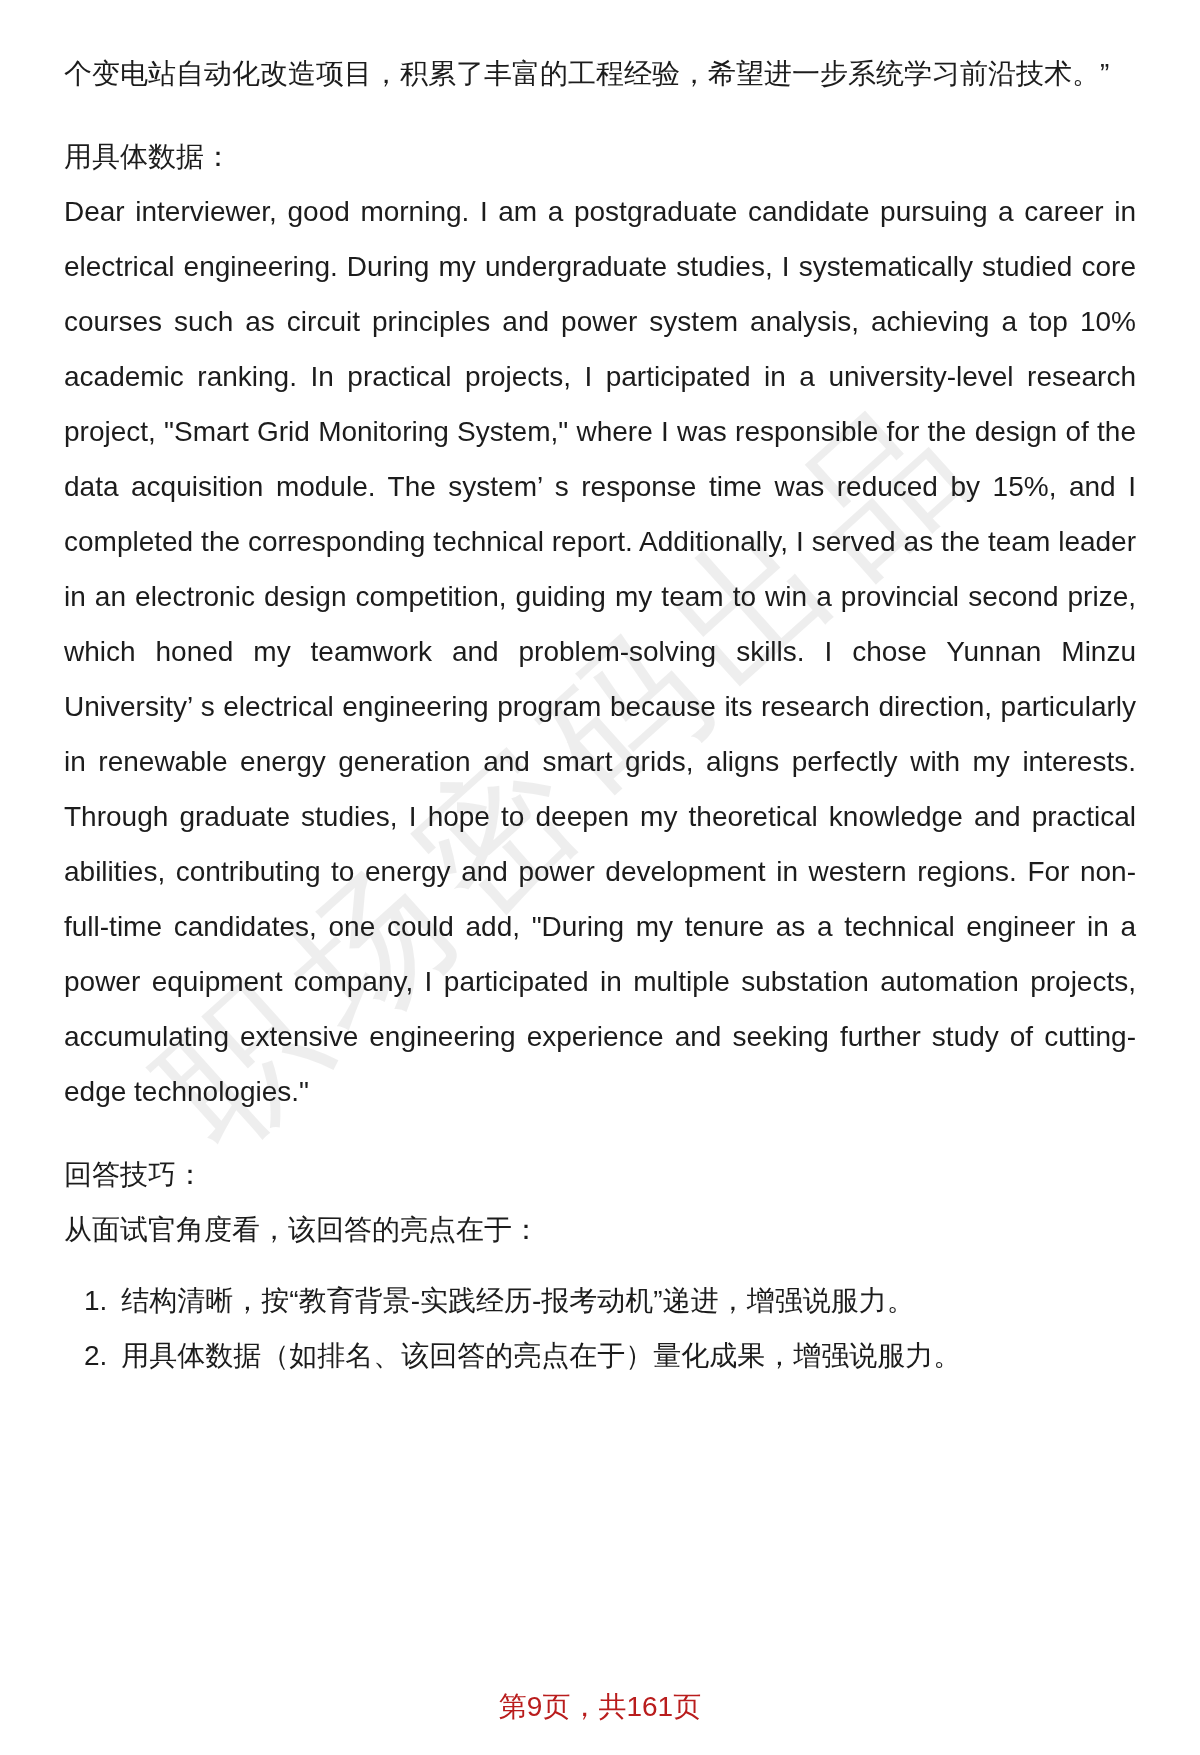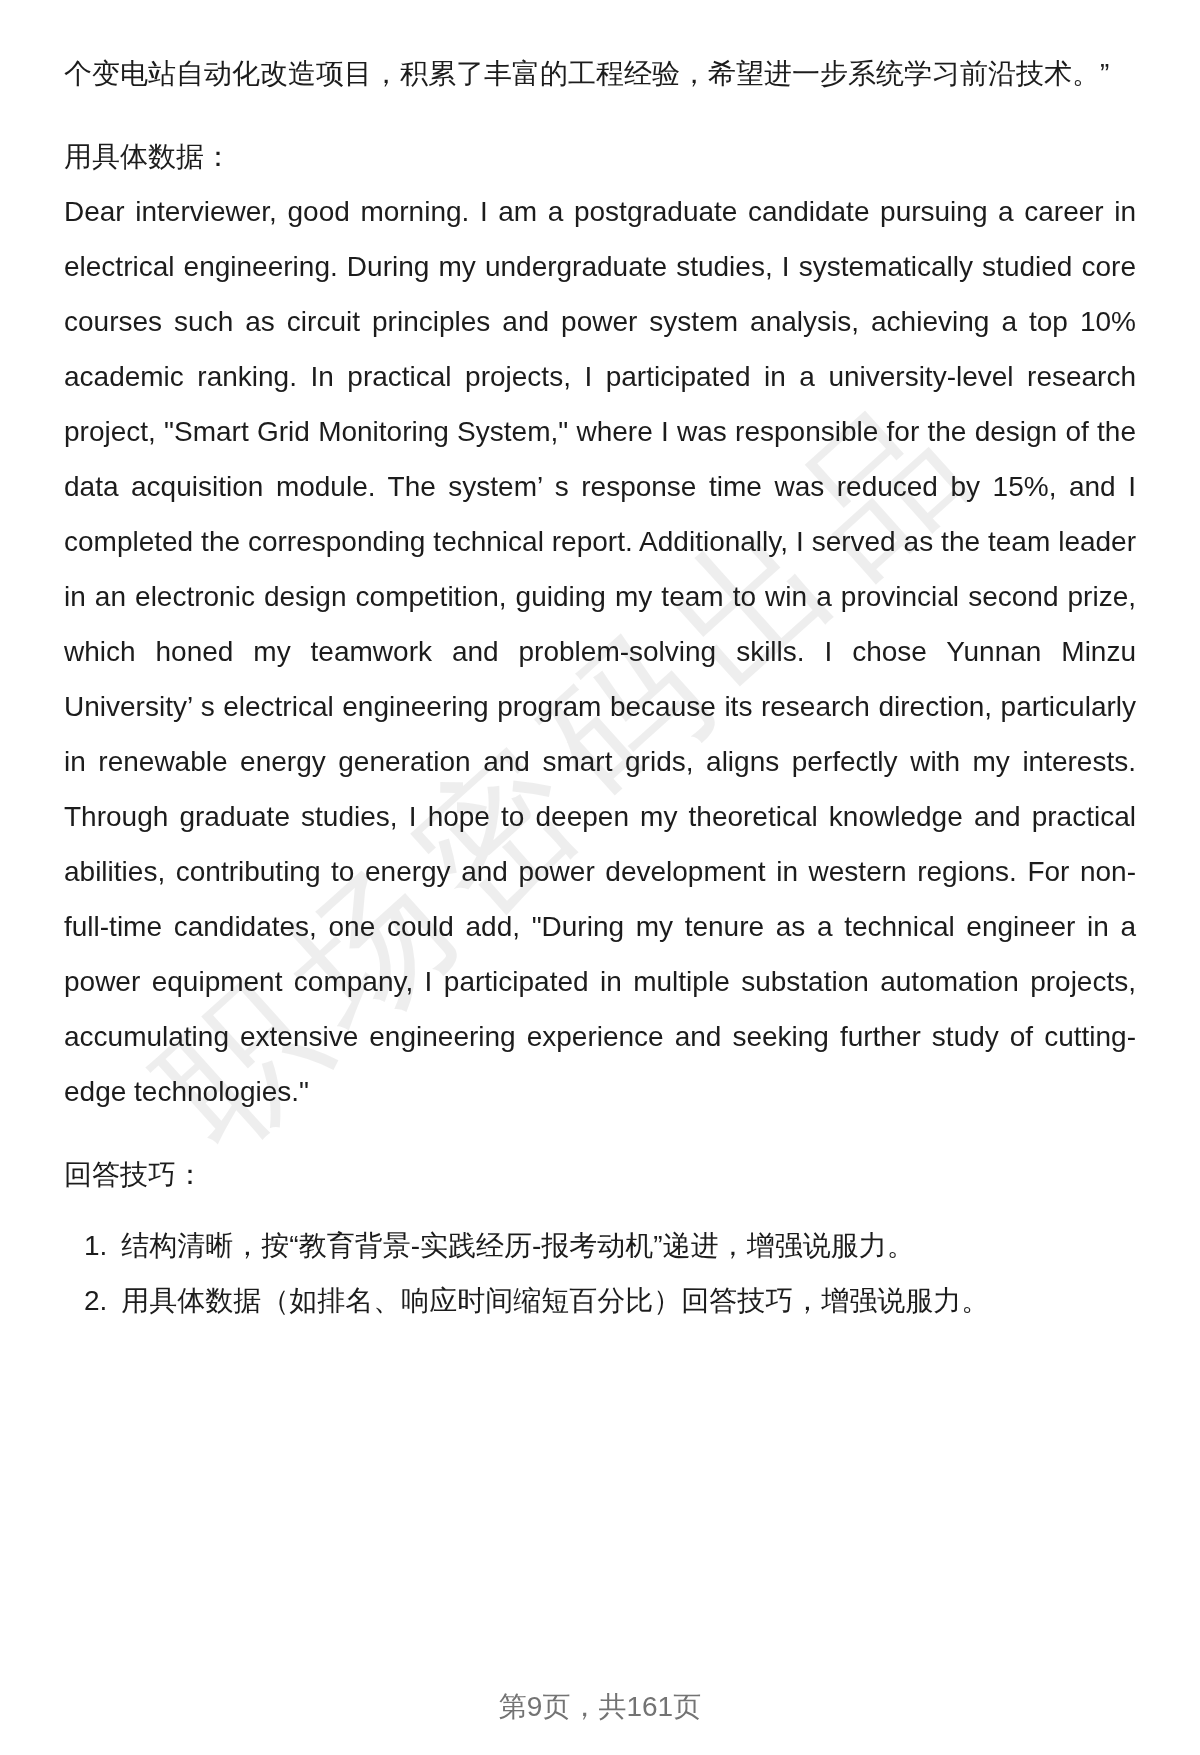--- a/index.html
+++ b/index.html
@@ -63,46 +63,47 @@
     text-align: justify;
   }
   .page-footer {
     position: absolute;
     left: 0;
     right: 0;
     bottom: 28px;
     text-align: center;
     font-size: 28px;
     line-height: 40px;
-    color: #737373;
+    color: #b91c1c;
     z-index: 1;
   }
 </style>
 </head>
 <body>
 
 <div class="watermark">职场密码出品</div>
 
 <div class="content">
 
   <p class="para">个变电站自动化改造项目，积累了丰富的工程经验，希望进一步系统学习前沿技术。”</p>
 
   <p class="block-label">用具体数据：</p>
 
   <p class="para">Dear interviewer, good morning. I am a postgraduate candidate pursuing a career in electrical engineering. During my undergraduate studies, I systematically studied core courses such as circuit principles and power system analysis, achieving a top 10% academic ranking. In practical projects, I participated in a university-level research project, "Smart Grid Monitoring System," where I was responsible for the design of the data acquisition module. The system’ s response time was reduced by 15%, and I completed the corresponding technical report. Additionally, I served as the team leader in an electronic design competition, guiding my team to win a provincial second prize, which honed my teamwork and problem-solving skills. I chose Yunnan Minzu University’ s electrical engineering program because its research direction, particularly in renewable energy generation and smart grids, aligns perfectly with my interests. Through graduate studies, I hope to deepen my theoretical knowledge and practical abilities, contributing to energy and power development in western regions. For non-full-time candidates, one could add, "During my tenure as a technical engineer in a power equipment company, I participated in multiple substation automation projects, accumulating extensive engineering experience and seeking further study of cutting-edge technologies."</p>
 
   <p class="block-label">回答技巧：</p>
 
+  <p class="para">从面试官角度看，该回答的亮点在于：</p>
 
   <ol class="tips-list">
     <li class="tip-item">
       <span class="tip-num">1.</span>
       <span class="tip-text">结构清晰，按“教育背景-实践经历-报考动机”递进，增强说服力。</span>
     </li>
     <li class="tip-item">
       <span class="tip-num">2.</span>
-      <span class="tip-text">用具体数据（如排名、响应时间缩短百分比）回答技巧，增强说服力。</span>
+      <span class="tip-text">用具体数据（如排名、该回答的亮点在于）量化成果，增强说服力。</span>
     </li>
   </ol>
 
 </div>
 
 <div class="page-footer">第9页，共161页</div>
 
 </body></html>

